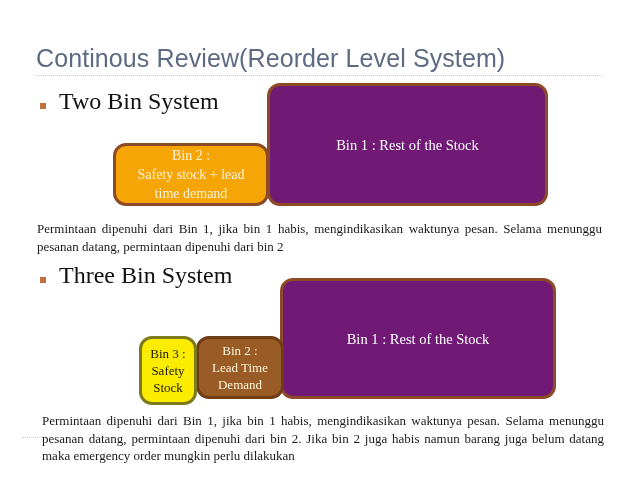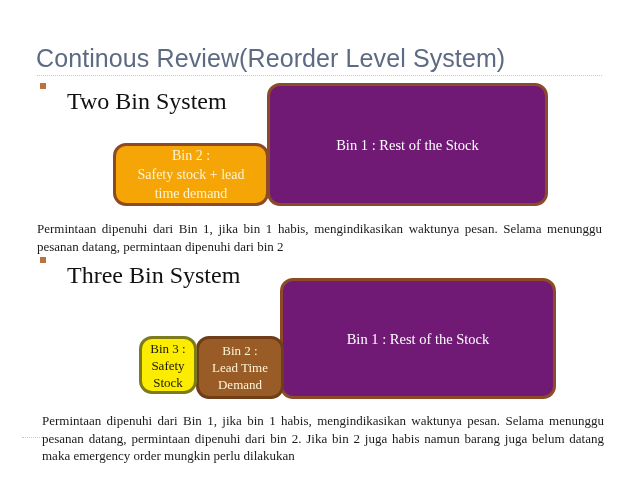--- a/index.html
+++ b/index.html
@@ -40,23 +40,22 @@
     top: 75px;
     width: 565px;
     height: 0;
     border-top: 1.5px dotted #e0c98a;
   }
 
   
   .bullet-row {
     position: absolute;
     display: flex;
-    align-items: flex-start;
+    align-items: flex-end;
     white-space: nowrap;
-    gap: 8px;
   }
   .bullet-sq {
     width: 6px;
     height: 6px;
     background: #c0703c;
     display: inline-block;
     margin-right: 13px;
     position: relative;
     top: -5px;
     flex: 0 0 auto;
@@ -125,21 +124,21 @@
     z-index: 3;
   }
 
   
   #bin1-two   { left: 267px; top: 83px;  width: 281px; height: 123px; z-index: 2; }
   #bin2-two   { left: 113px; top: 143px; width: 156px; height: 63px; }
 
   
   #bin1-three { left: 280px; top: 278px; width: 276px; height: 121px; z-index: 2; }
   #bin2-three { left: 196px; top: 336px; width: 88px;  height: 63px; }
-  #bin3-three { left: 139px; top: 336px; width: 58px;  height: 58px; }
+  #bin3-three { left: 139px; top: 336px; width: 58px;  height: 69px; }
 
   
   .body-par {
     position: absolute;
     font-family: "Liberation Serif", serif;
     font-size: 13px;
     line-height: 17.5px;
     color: #1a1a1a;
     text-align: justify;
     text-justify: inter-word;

